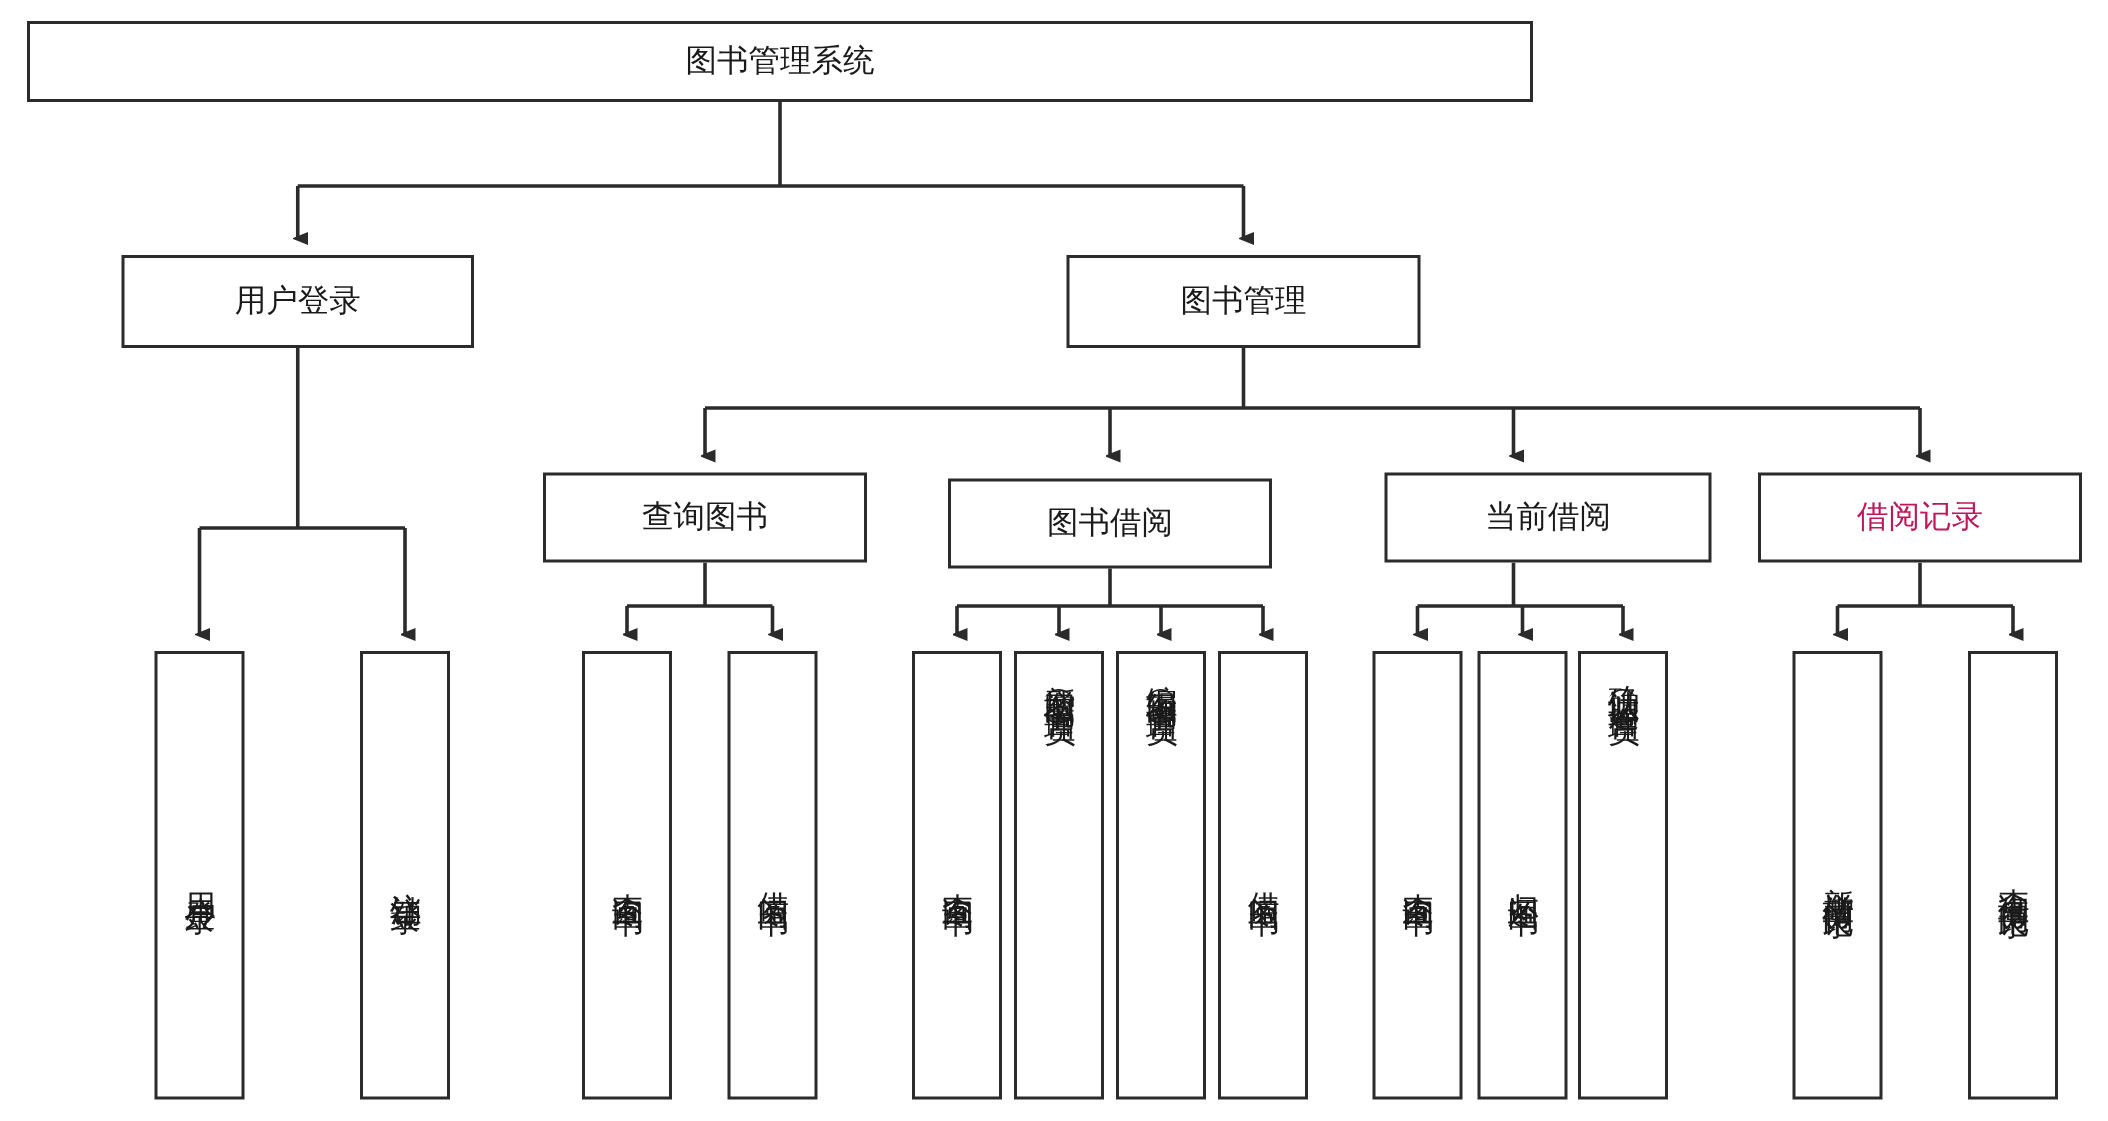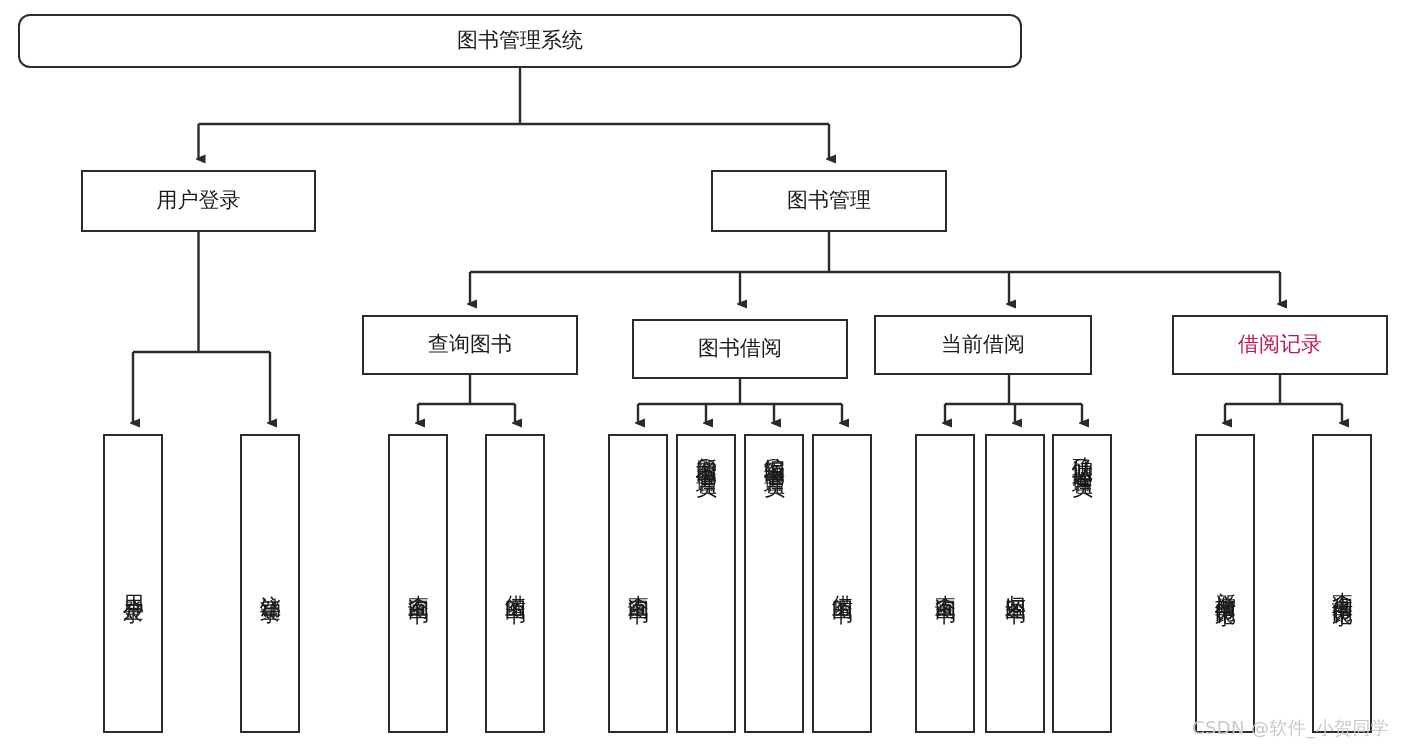--- a/index.html
+++ b/index.html
@@ -108,36 +108,36 @@
         <path d="M945,404 L945,423" stroke="#2b2b2b" stroke-width="2.4" fill="none" marker-end="url(#arrow)"></path>
         <path d="M1015,404 L1015,423" stroke="#2b2b2b" stroke-width="2.4" fill="none" marker-end="url(#arrow)"></path>
         <path d="M1082,404 L1082,423" stroke="#2b2b2b" stroke-width="2.4" fill="none" marker-end="url(#arrow)"></path>
         <path d="M1280,375 L1280,404" stroke="#2b2b2b" stroke-width="2.4" fill="none"></path>
         <path d="M1225,404 L1342,404" stroke="#2b2b2b" stroke-width="2.4" fill="none"></path>
         <path d="M1225,404 L1225,423" stroke="#2b2b2b" stroke-width="2.4" fill="none" marker-end="url(#arrow)"></path>
         <path d="M1342,404 L1342,423" stroke="#2b2b2b" stroke-width="2.4" fill="none" marker-end="url(#arrow)"></path>
       </g>
   </svg>
   <div id="nodes">
-      <div class="node horizontal" style="left: 18px; top: 14px; width: 1004px; height: 54px; border-color: rgb(43, 43, 43); border-radius: 12px;">
+      <div class="node horizontal" style="left: 18px; top: 14px; width: 1004px; height: 54px; border-color: rgb(43, 43, 43);">
         <span class="label" style="color: rgb(26, 26, 26);">图书管理系统</span>
       </div>
       <div class="node horizontal" style="left: 81px; top: 170px; width: 235px; height: 62px; border-color: rgb(43, 43, 43);">
         <span class="label" style="color: rgb(26, 26, 26);">用户登录</span>
       </div>
       <div class="node horizontal" style="left: 711px; top: 170px; width: 236px; height: 62px; border-color: rgb(43, 43, 43);">
         <span class="label" style="color: rgb(26, 26, 26);">图书管理</span>
       </div>
       <div class="node horizontal" style="left: 362px; top: 315px; width: 216px; height: 60px; border-color: rgb(43, 43, 43);">
         <span class="label" style="color: rgb(26, 26, 26);">查询图书</span>
       </div>
       <div class="node horizontal" style="left: 632px; top: 319px; width: 216px; height: 60px; border-color: rgb(43, 43, 43);">
         <span class="label" style="color: rgb(26, 26, 26);">图书借阅</span>
       </div>
-      <div class="node horizontal" style="left: 874px; top: 315px; width: 218px; height: 60px; border-color: rgb(43, 43, 43);">
+      <div class="node horizontal" style="left: 923px; top: 315px; width: 218px; height: 60px; border-color: rgb(43, 43, 43);">
         <span class="label" style="color: rgb(26, 26, 26);">当前借阅</span>
       </div>
       <div class="node horizontal" style="left: 1172px; top: 315px; width: 216px; height: 60px; border-color: rgb(43, 43, 43);">
         <span class="label" style="color: #be185d;">借阅记录</span>
       </div>
       <div class="node vertical" style="left: 103px; top: 434px; width: 60px; height: 299px; border-color: rgb(43, 43, 43);">
         <span class="label" style="color: rgb(26, 26, 26);">用户登录</span>
       </div>
       <div class="node vertical" style="left: 240px; top: 434px; width: 60px; height: 299px; border-color: rgb(43, 43, 43);">
         <span class="label" style="color: rgb(26, 26, 26);">注销登录</span>
@@ -169,14 +169,13 @@
       <div class="node vertical top" style="left: 1052px; top: 434px; width: 60px; height: 299px; border-color: rgb(43, 43, 43);">
         <span class="label" style="color: rgb(26, 26, 26);">确认归还（管理员）</span>
       </div>
       <div class="node vertical" style="left: 1195px; top: 434px; width: 60px; height: 299px; border-color: rgb(43, 43, 43);">
         <span class="label" style="color: rgb(26, 26, 26);">新增借阅记录</span>
       </div>
       <div class="node vertical" style="left: 1312px; top: 434px; width: 60px; height: 299px; border-color: rgb(43, 43, 43);">
         <span class="label" style="color: rgb(26, 26, 26);">查询借阅记录</span>
       </div>
     </div>
-  <div class="watermark" style="left: 1192px; top: 716px; color: rgb(201, 201, 201);">CSDN @软件_小贺同学</div>
 </div>
 
 </body></html>

